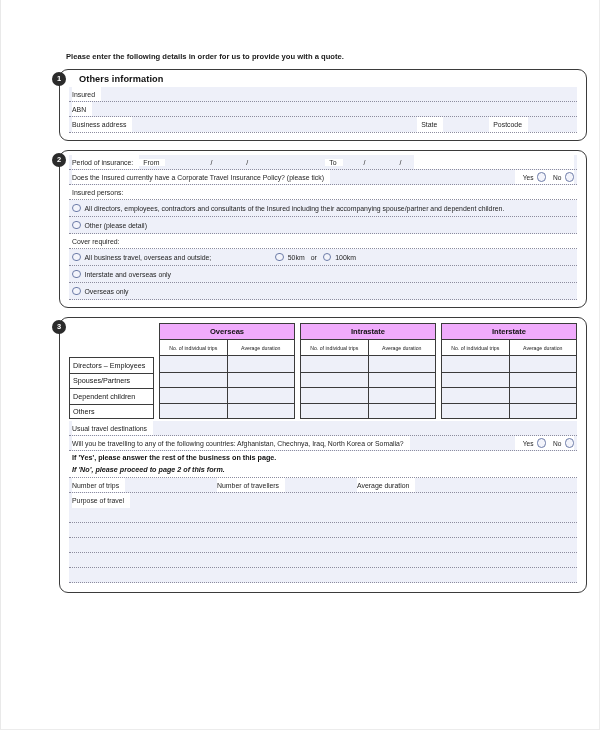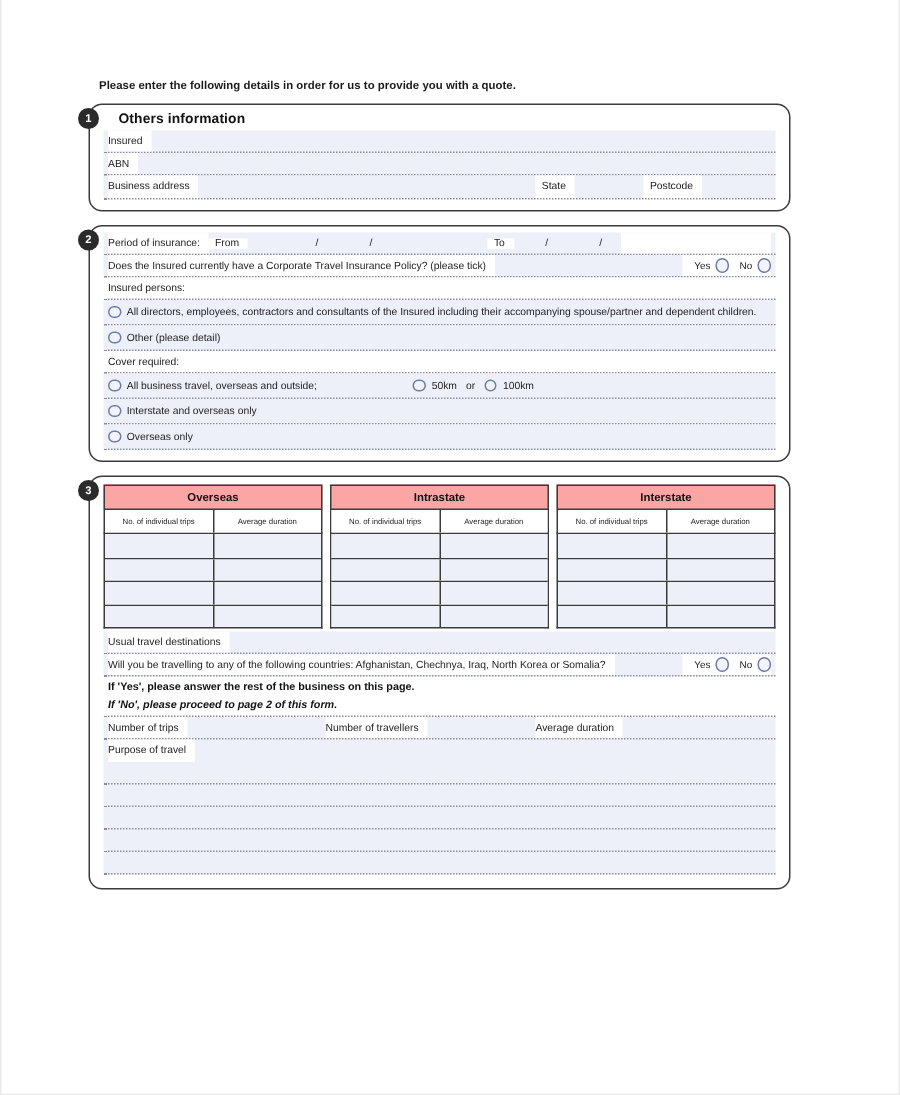--- a/index.html
+++ b/index.html
@@ -19,21 +19,21 @@
     background: #ffffff;
     border-left: 1px solid #e9e9e9;
     border-right: 1px solid #ececec;
     border-bottom: 1px solid #ececec;
   }
 
   .page-inner {
     position: absolute;
     left: 58px;
     top: 52px;
-    width: 468px;
+    width: 528px;
   }
 
   
   .intro {
     font-size: 7.6px;
     font-weight: bold;
     color: #1a1a1a;
     letter-spacing: 0.02px;
     margin-left: 7px;
     margin-bottom: 8px;
@@ -165,21 +165,21 @@
   .tgroup { flex: 1 1 0; }
   .tgroup-head {
     border: 1px solid #3b3b3b;
     height: 17px;
     display: flex;
     align-items: center;
     justify-content: center;
     font-size: 7.6px;
     font-weight: bold;
     color: #111111;
-    background: #fca5a5;
+    background: #f0abfc;
   }
   .tsub {
     display: flex;
     border-left: 1px solid #3b3b3b;
     border-right: 1px solid #3b3b3b;
     border-bottom: 1px solid #3b3b3b;
     height: 16px;
   }
   .tsub-cell {
     flex: 1 1 0;
@@ -339,20 +339,26 @@
         <span class="radio"></span>
         <span class="opt-txt">Overseas only</span>
       </div>
     </div>
 
     <div class="section travel">
       <div class="sec-badge">3</div>
 
       <div class="ttable">
 
+        <div class="tlabels">
+          <div class="tlabel">Directors – Employees</div>
+          <div class="tlabel">Spouses/Partners</div>
+          <div class="tlabel">Dependent children</div>
+          <div class="tlabel">Others</div>
+        </div>
 
         <div class="tgroup">
           <div class="tgroup-head">Overseas</div>
           <div class="tsub">
             <div class="tsub-cell">No. of individual trips</div>
             <div class="tsub-cell">Average duration</div>
           </div>
           <div class="tbody">
             <div class="trow">
               <div class="tcell"></div>

